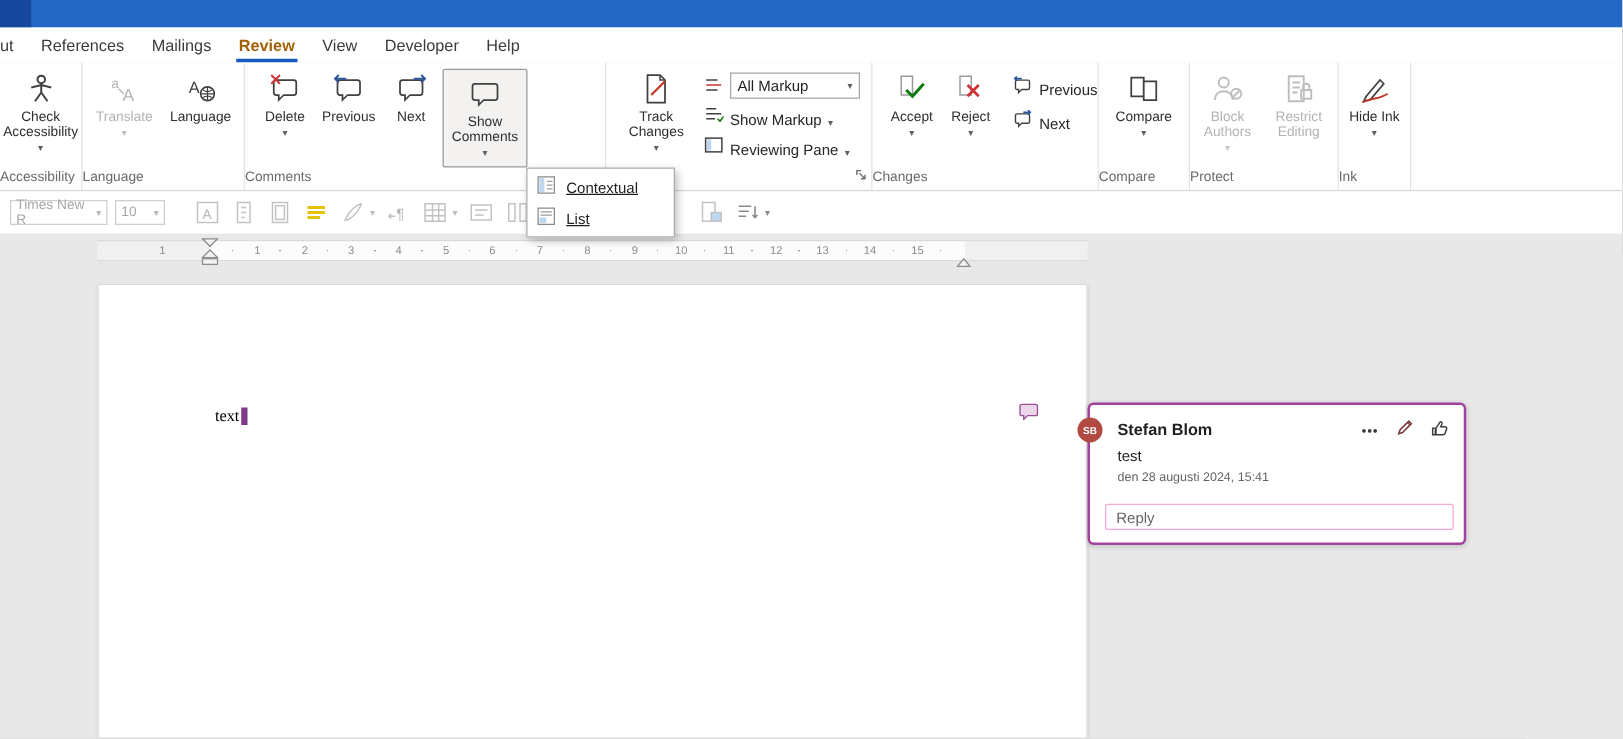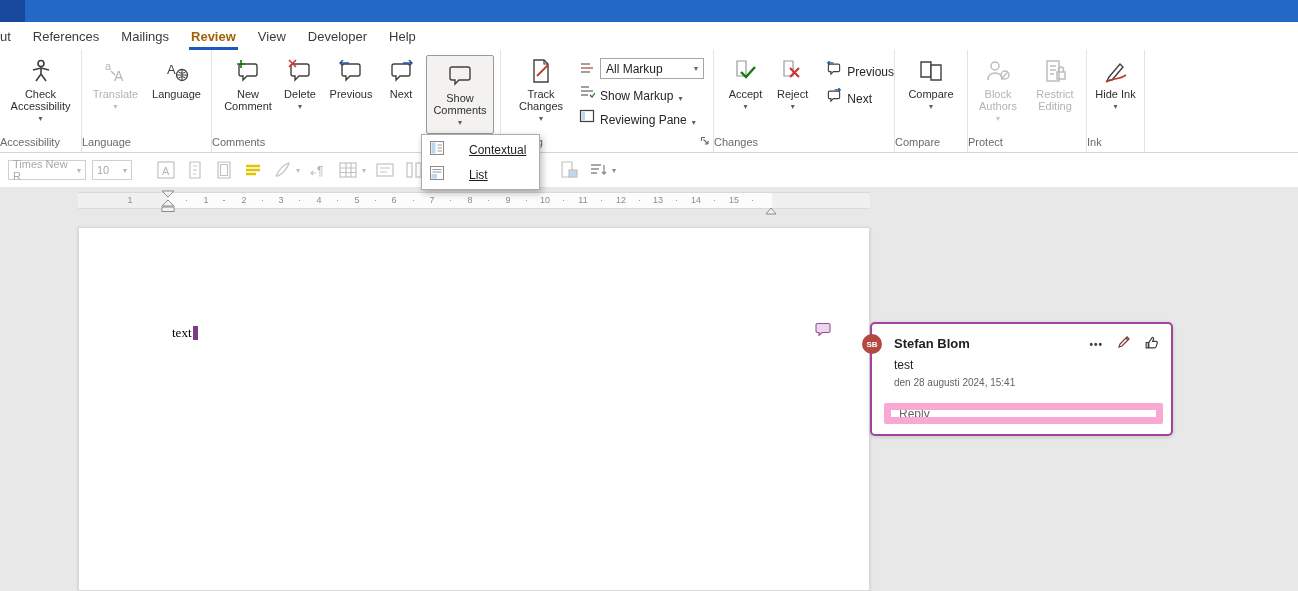--- a/index.html
+++ b/index.html
@@ -34,21 +34,21 @@
 .track-col{display:flex;flex-direction:column;gap:5px;margin-left:10px;padding-top:6px}
 .track-row{display:flex;align-items:flex-end;gap:5px;font-size:12px;color:#262626;white-space:nowrap}
 .combo{display:flex;align-items:center;justify-content:space-between;width:104px;height:21px;border:1px solid #a6a6a6;padding:0 5px;font-size:12px;background:#fff;color:#1f1f1f}
 .combo .chev{margin-top:0}
 .launcher{position:absolute;right:3px;bottom:2px}
 
 .chg-col{display:flex;flex-direction:column;gap:9px;margin-left:8px;padding-top:9px}
 
 
 .menu{position:absolute;left:421px;top:134px;width:119px;background:#fff;border:1px solid #ababab;box-shadow:2px 3px 7px rgba(0,0,0,.28);padding:2px 0;z-index:20}
-.menu-item{display:flex;align-items:center;gap:24px;height:25px;padding:0 7px;font-size:12px;color:#1f1f1f;cursor:default}
+.menu-item{display:flex;align-items:center;gap:8px;height:25px;padding:0 7px;font-size:12px;color:#1f1f1f;cursor:default}
 .menu-item .mi-label{text-decoration:underline}
 
 
 .format-bar{position:absolute;left:0;top:153px;width:100%;height:34px;background:#fff;display:flex;align-items:center;padding-left:8px}
 .fcombo{display:flex;align-items:center;justify-content:space-between;height:20px;border:1px solid #cfcfcf;background:#fff;color:#a8a8a8;font-size:11px;padding:0 4px;margin-right:6px}
 .fcombo .chev{margin-top:0;color:#b5b5b5}
 .tb-icon{display:inline-flex;align-items:center;margin-right:9px}
 .tb-chev{font-size:8px;color:#bdbdbd;margin:0 9px 0 -5px}
 
 
@@ -69,21 +69,21 @@
 .anchor-bubble{position:absolute;left:736px;top:94px}
 
 
 .comment-card{position:absolute;left:870px;top:322px;width:303px;height:114px;background:#fff;border:2px solid #a0439d;border-radius:5px;box-shadow:0 1px 4px rgba(0,0,0,.15);z-index:5}
 .avatar{position:absolute;left:-10px;top:10px;width:20px;height:20px;border-radius:50%;background:#b24a42;color:#fff;font-size:8px;font-weight:700;display:flex;align-items:center;justify-content:center}
 .c-author{position:absolute;left:22px;top:12px;font-size:13px;font-weight:700;color:#1f1f1f}
 .c-icons{position:absolute;right:12px;top:11px;display:flex;align-items:center;gap:13px}
 .c-more{font-size:10px;font-weight:700;letter-spacing:1px;color:#3b3b3b;cursor:default}
 .c-body{position:absolute;left:22px;top:34px;font-size:12px;color:#252423}
 .c-date{position:absolute;left:22px;top:53px;font-size:10px;color:#646464}
-.c-reply{position:absolute;left:12px;top:79px;width:279px;height:21px;border:7px solid #f9a8d4;border-radius:2px;font-family:"Liberation Sans",sans-serif;font-size:12px;padding:0 8px;color:#444;outline:none}
+.c-reply{position:absolute;left:12px;top:79px;width:279px;height:21px;border:1px solid #f9a8d4;border-radius:2px;font-family:"Liberation Sans",sans-serif;font-size:12px;padding:0 8px;color:#444;outline:none}
 .c-reply::placeholder{color:#666}
 </style>
 </head>
 <body>
 
 <div class="app">
 
   <div class="titlebar">
     <div class="app-block"></div>
   </div>
@@ -93,21 +93,21 @@
     <div class="tab">References</div>
     <div class="tab">Mailings</div>
     <div class="tab active">Review</div>
     <div class="tab">View</div>
     <div class="tab">Developer</div>
     <div class="tab">Help</div>
   </nav>
 
   <div class="ribbon">
 
-    <section class="rgroup" style="width:82px">
+    <section class="rgroup" style="width:66px">
       <div class="rg-content">
         <div class="bigbtn" style="width:72px">
           <span class="bicon">
             <svg width="26" height="26" viewBox="0 0 26 26" fill="none" stroke="#40403f" stroke-width="1.6">
                 <circle cx="13" cy="5.5" r="3"></circle>
                 <path d="M13 9v7M5 12l8-2 8 2M13 16l-5 7M13 16l5 7"></path>
               </svg>
           </span>
           <span class="lbl">Check Accessibility</span>
           <span class="chev">▾</span>
@@ -138,29 +138,20 @@
               </svg>
           </span>
           <span class="lbl">Language</span>
         </div>
       </div>
       <div class="rg-label">Language</div>
     </section>
 
     <section class="rgroup" style="width:289px">
       <div class="rg-content" style="justify-content:flex-start;padding-left:10px;gap:4px">
-        <div class="bigbtn" style="width:52px">
-          <span class="bicon">
-            <svg width="24" height="24" viewBox="0 0 24 24" fill="none">
-                <path d="M5 5h14a2 2 0 0 1 2 2v8a2 2 0 0 1-2 2h-8l-4 4v-4H5a2 2 0 0 1-2-2V7a2 2 0 0 1 2-2z" stroke="#40403f" stroke-width="1.4"></path>
-                <path d="M5 1v8M1 5h8" stroke="#107c10" stroke-width="1.6"></path>
-              </svg>
-          </span>
-          <span class="lbl">New Comment</span>
-        </div>
         <div class="bigbtn" style="width:44px">
           <span class="bicon">
             <svg width="24" height="24" viewBox="0 0 24 24" fill="none">
                 <path d="M5 5h14a2 2 0 0 1 2 2v8a2 2 0 0 1-2 2h-8l-4 4v-4H5a2 2 0 0 1-2-2V7a2 2 0 0 1 2-2z" stroke="#40403f" stroke-width="1.4"></path>
                 <path d="M1 1l7 7M8 1L1 8" stroke="#d13438" stroke-width="1.6"></path>
               </svg>
           </span>
           <span class="lbl">Delete</span>
           <span class="chev">▾</span>
         </div>

